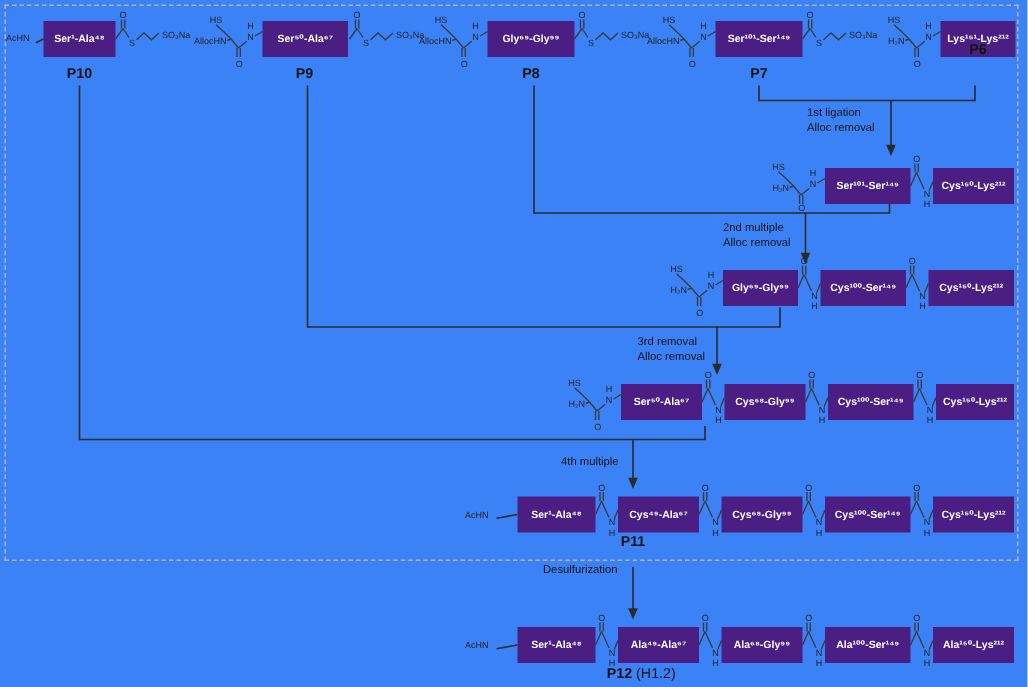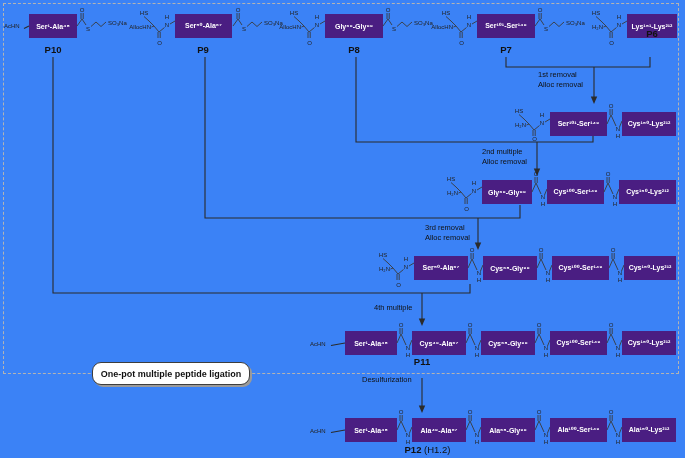--- a/index.html
+++ b/index.html
@@ -194,21 +194,21 @@
       <text x="24" y="21" text-anchor="end">H₂N</text>
       <text x="32.5" y="36.5" text-anchor="middle">O</text>
       <text x="40" y="11" text-anchor="middle">H</text>
       <text x="40" y="18.5" text-anchor="middle">N</text>
     </svg>
   </div>
   <div class="pbox" style="left:627px;top:14px;width:50px">Lys¹⁵¹-Lys²¹²</div>
   <div class="plabel" style="left:632px;top:28px;width:40px">P6</div>
 
   <div class="step" style="left:538px;top:70px">
-    <div>1st removal</div>
+    <div>1st ligation</div>
     <div>Alloc removal</div>
   </div>
   <div class="step" style="left:482px;top:147px">
     <div>2nd multiple</div>
     <div>Alloc removal</div>
   </div>
   <div class="step" style="left:425px;top:223px">
     <div>3rd removal</div>
     <div>Alloc removal</div>
   </div>
@@ -426,23 +426,20 @@
           <path d="M12.5,27 L15,21"></path>
       </g>
       <text x="4.2" y="8" text-anchor="middle">O</text>
       <text x="11" y="31" text-anchor="middle">N</text>
       <text x="11" y="38" text-anchor="middle">H</text>
     </svg>
   </div>
   <div class="pbox" style="left:622px;top:331px;width:54px">Cys¹⁵⁰-Lys²¹²</div>
   <div class="plabel" style="left:402px;top:356px;width:40px">P11</div>
 
-  <div class="onepot">
-    <span>One-pot multiple peptide ligation</span>
-  </div>
 
   <span class="chemtxt" style="left:310px;top:428px">AcHN</span>
   <div class="pbox" style="left:345px;top:418px;width:52px">Ser¹-Ala⁴⁸</div>
   <div class="glyph" style="left:397px;top:406px">
     <svg width="15" height="42">
       <g>
         <path d="M0,24 L4,15"></path>
           <path d="M3,15 V9"></path>
           <path d="M5.2,15 V9"></path>
           <path d="M4,15 L9,26"></path>

